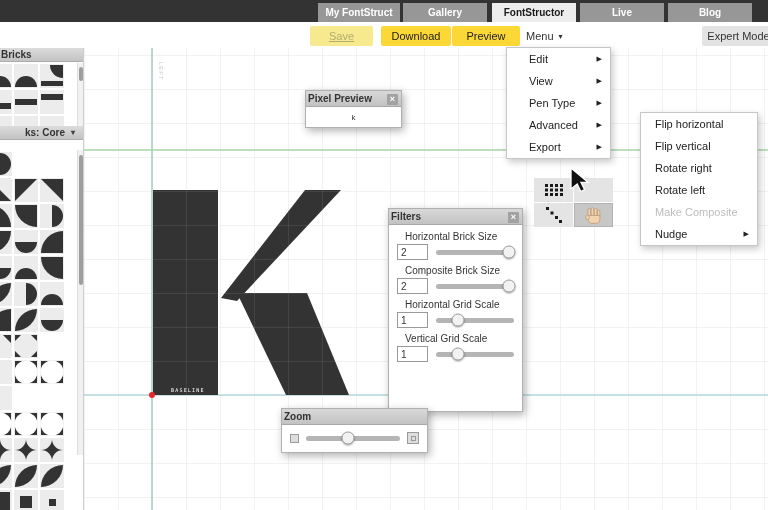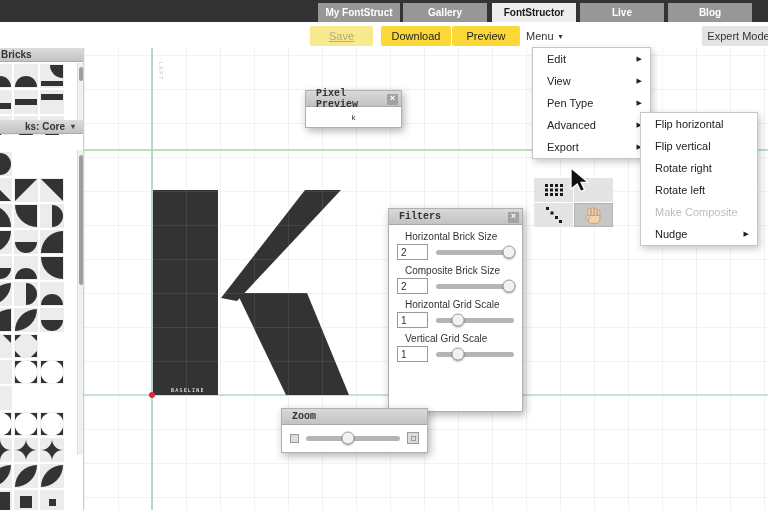--- a/index.html
+++ b/index.html
@@ -41,21 +41,21 @@
   .brick.empty { background:#fff; }
   .brick svg { display:block; width:24px; height:24px; fill:#333; }
   .sbar { width:6px; background:#f1f1f1; border-left:1px solid #ddd; right:0; }
   .sthumb { position:absolute; left:1px; width:4px; background:#9e9e9e; border-radius:2px; }
 
   
   .panel { background:#fff; border:1px solid #b0b0b0;
            box-shadow:2px 3px 8px rgba(0,0,0,.3); }
   .ptitle { height:16px; background:linear-gradient(#d9d9d9,#c2c2c2);
             border-bottom:1px solid #a8a8a8; font-size:10px; font-weight:bold;
-            color:#333; display:flex; align-items:center; padding:0 10px;font-family:Liberation Mono, monospace; }
+            color:#333; display:flex; align-items:center; padding:0 2px; }
   .pclose { position:absolute; right:3px; top:2.5px; width:11px; height:11px;
             background:#a2a2a2; color:#fff; font-size:9px; line-height:11px;
             text-align:center; border-radius:1px; }
   .field-label { font-size:10px; color:#333; margin:5px 0 2px 8px; }
   .ctrl-row { display:flex; align-items:center; height:16px; gap:8px; }
   .val-input { width:31px; height:16px; border:1px solid #999; font-size:10px;
                padding-left:3px; color:#333; font-family:"Liberation Sans",sans-serif; }
   .slider { position:relative; flex:1; height:16px; }
   .track { position:absolute; left:0; right:0; top:50%; margin-top:-2.5px; height:5px;
            background:#b5b5b5; border-radius:3px; }
@@ -184,21 +184,21 @@
           <svg viewBox="0 0 24 24">
             <path d="M3,23 L8,13 H16 L21,23 Z"></path>
           </svg>
         </div>
       </div>
   </div>
   <div class="abs sbar" style="top:15px;height:71px;">
     <div class="sthumb" style="top:4px;height:14px;"></div>
   </div>
 
-  <div class="abs sec-header" style="top:72px;padding-left:25px;">
+  <div class="abs sec-header" style="top:78px;padding-left:25px;">
     <span>ks: Core</span>
     <span class="sec-caret">▾</span>
   </div>
   <div class="abs palette" style="top:102px;height:360px;">
     <div class="brickgrid">
         <div class="brick">
           <svg viewBox="0 0 24 24">
             <circle cx="12" cy="12" r="11"></circle>
           </svg>
         </div>
@@ -516,21 +516,21 @@
     <div class="slider" style="height:14px;">
       <div class="track"></div>
       <div class="thumb" style="left: 45%;"></div>
     </div>
     <div class="zicon" style="width:12px;height:12px;display:flex;align-items:center;justify-content:center;">
       <div style="width:5px;height:5px;border:1px solid #9a9a9a;"></div>
     </div>
   </div>
 </div>
 
-<div class="abs dropdown" style="left:532px;top:47px;width:119px;">
+<div class="abs dropdown" style="left:506px;top:47px;width:105px;padding-left:8px;">
   <div class="mi">
     <span>Edit</span>
     <span class="arrow">▶</span>
   </div>
   <div class="mi">
     <span>View</span>
     <span class="arrow">▶</span>
   </div>
   <div class="mi">
     <span>Pen Type</span>

